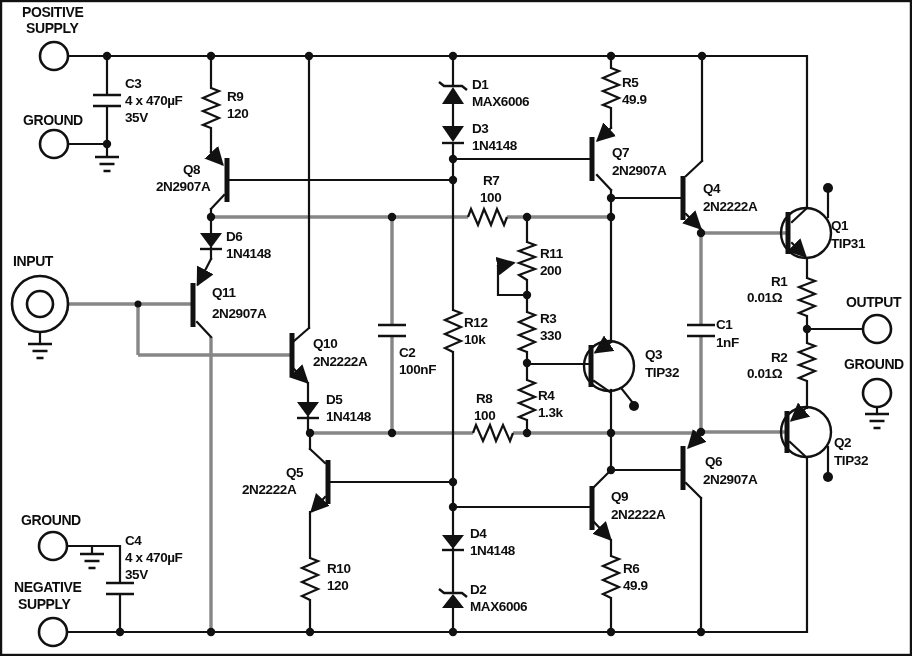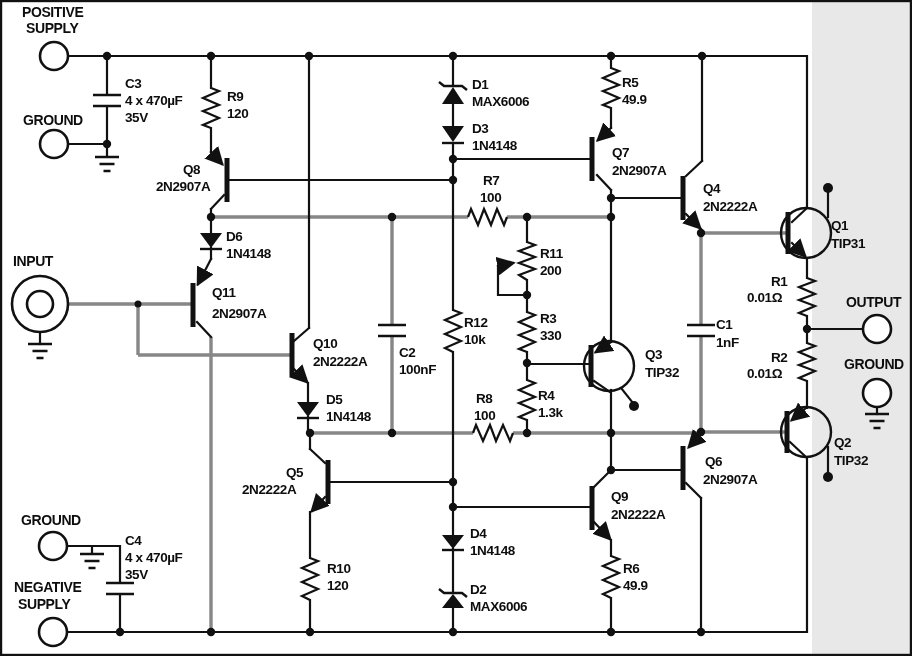--- a/index.html
+++ b/index.html
@@ -1,18 +1,18 @@
 <!DOCTYPE html>
 <html style="--ink: #111111; --gray-wire: #878787; --bg: #ffffff;"><head>
 <meta charset="utf-8">
 <style>
   :root { --ink:#111111; --gray-wire:#878787; --bg:#ffffff; }
   html,body { margin:0; padding:0; background:#e8e8e8; }
   .canvas {
-    position:relative; width:812px; height:656px;
+    position:relative; width:912px; height:656px;
     background:var(--bg);
     font-family:"Liberation Sans", sans-serif;
   }
   svg { display:block; }
   .bw   { stroke:var(--ink); stroke-width:2.2; fill:none; stroke-linecap:square; }
   .gw   { stroke:var(--gray-wire); stroke-width:3.4; fill:none; }
   .bar  { stroke:var(--ink); stroke-width:5;   fill:none; }
   .sym  { stroke:var(--ink); stroke-width:2.2; fill:none; }
   .thin { stroke:var(--ink); stroke-width:2.4; fill:none; }
   .fil  { fill:var(--ink); stroke:none; }

